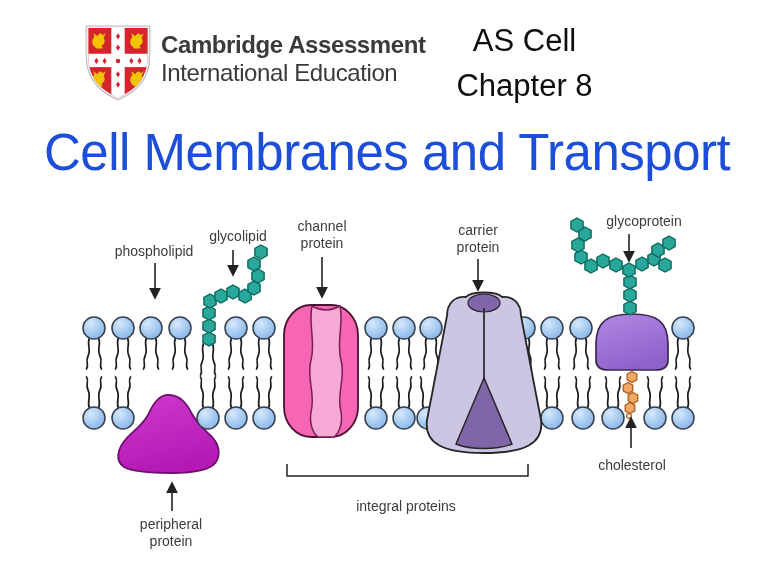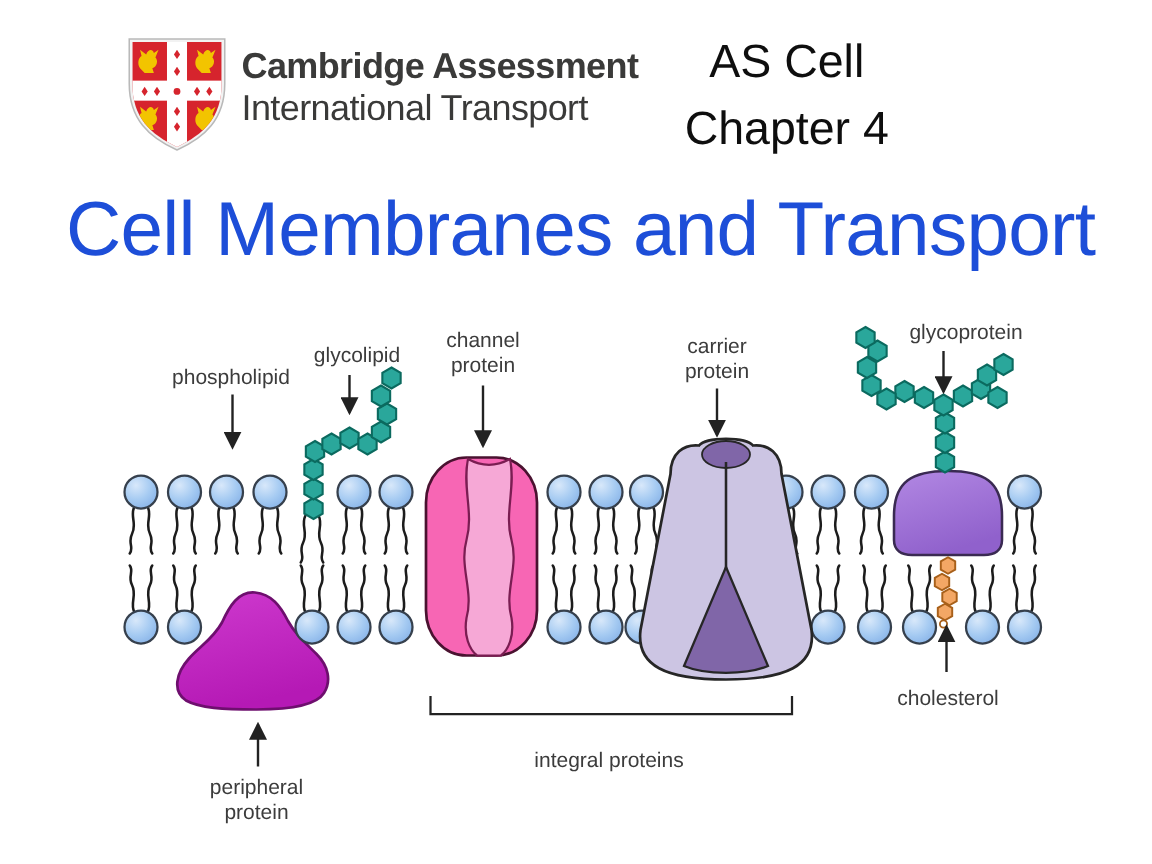--- a/index.html
+++ b/index.html
@@ -49,26 +49,26 @@
         <path transform="translate(14,15)" d="M-2,8 L-5,5 C-7,2 -6,-2 -4,-3 L-5,-7 L-1,-4 C0,-7 3,-8 4,-5 L7,-7 L5,-2 C7,0 6,4 3,5 L4,8 Z"></path>
         <path transform="translate(51,15)" d="M-2,8 L-5,5 C-7,2 -6,-2 -4,-3 L-5,-7 L-1,-4 C0,-7 3,-8 4,-5 L7,-7 L5,-2 C7,0 6,4 3,5 L4,8 Z"></path>
         <path transform="translate(14,52)" d="M-2,8 L-5,5 C-7,2 -6,-2 -4,-3 L-5,-7 L-1,-4 C0,-7 3,-8 4,-5 L7,-7 L5,-2 C7,0 6,4 3,5 L4,8 Z"></path>
         <path transform="translate(51,52)" d="M-2,8 L-5,5 C-7,2 -6,-2 -4,-3 L-5,-7 L-1,-4 C0,-7 3,-8 4,-5 L7,-7 L5,-2 C7,0 6,4 3,5 L4,8 Z"></path>
       </g>
     </g>
   </svg>
 
   <div class="logo-text">
     <div class="logo-line1">Cambridge Assessment</div>
-    <div class="logo-line2">International Transport</div>
+    <div class="logo-line2">International Education</div>
   </div>
 
   <div class="course-block">
     <div>AS Cell</div>
-    <div>Chapter 4</div>
+    <div>Chapter 8</div>
   </div>
 
   <div class="slide-title">Cell Membranes and Transport</div>
 
   <svg class="diagram" width="768" height="576" viewBox="0 0 768 576" xmlns="http://www.w3.org/2000/svg">
     <defs>
       <radialGradient id="gh" cx="35%" cy="30%" r="80%">
         <stop offset="0%" stop-color="#D8E8FA"></stop>
         <stop offset="55%" stop-color="#A6CBF2"></stop>
         <stop offset="100%" stop-color="#86B2E8"></stop>

